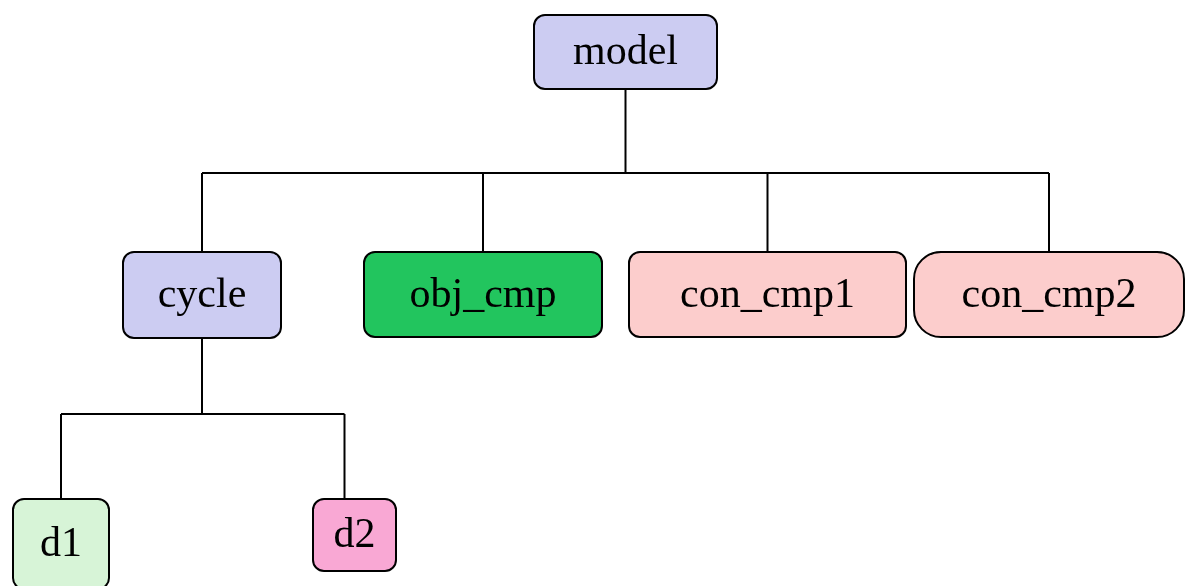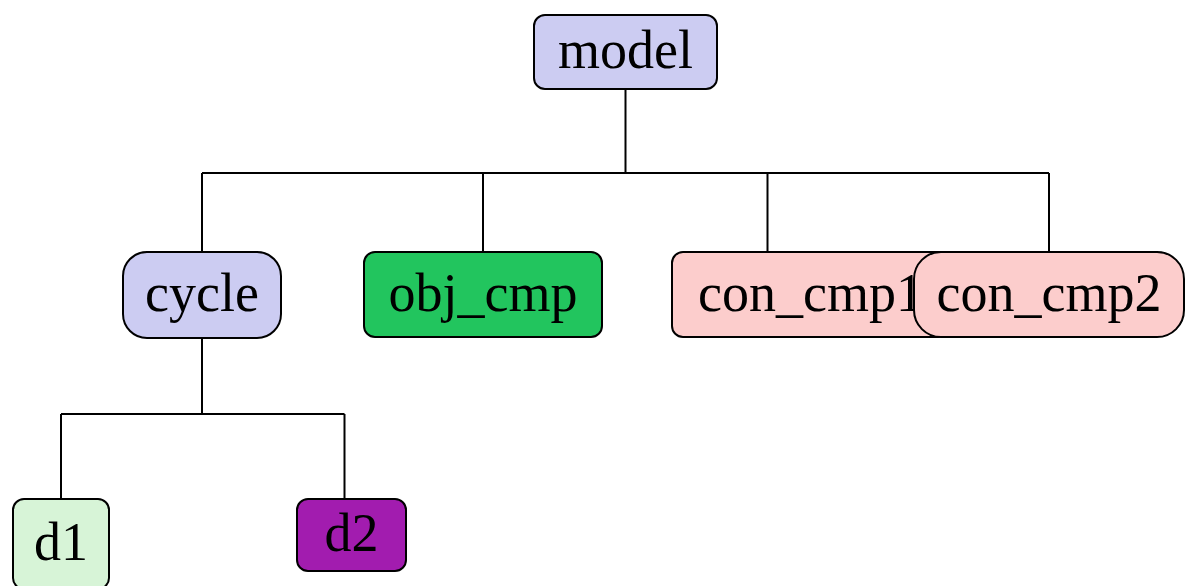--- a/index.html
+++ b/index.html
@@ -24,21 +24,21 @@
     display: block;
   }
   .node {
     position: absolute;
     box-sizing: border-box;
     border: 2px solid #000000;
     border-radius: 12px;
     display: flex;
     align-items: center;
     justify-content: center;
-    font-size: 54px;
+    font-size: 42px;
     line-height: 1;
     color: #000000;
     white-space: nowrap;
     padding-bottom: 4px;
   }
 </style>
 </head>
 <body>
 
 <div id="canvas">
@@ -51,31 +51,31 @@
       <line x1="1049" y1="173" x2="1049" y2="253" stroke="#000000" stroke-width="2"></line>
       <line x1="202" y1="337" x2="202" y2="414" stroke="#000000" stroke-width="2"></line>
       <line x1="61" y1="414" x2="344.5" y2="414" stroke="#000000" stroke-width="2"></line>
       <line x1="61" y1="414" x2="61" y2="500" stroke="#000000" stroke-width="2"></line>
       <line x1="344.5" y1="414" x2="344.5" y2="500" stroke="#000000" stroke-width="2"></line>
     </svg>
 
 <div class="node" style="left: 533px; top: 14px; width: 185px; height: 76px; background: rgb(204, 204, 242); border-color: rgb(0, 0, 0);">
       <span>model</span>
     </div>
-    <div class="node" style="left: 122px; top: 251px; width: 160px; height: 88px; background: rgb(204, 204, 242); border-color: rgb(0, 0, 0); border-radius: 25px;">
+    <div class="node" style="left: 122px; top: 251px; width: 160px; height: 88px; background: rgb(204, 204, 242); border-color: rgb(0, 0, 0);">
       <span>cycle</span>
     </div>
     <div class="node" style="left: 363px; top: 251px; width: 240px; height: 87px; background: #22c55e; border-color: rgb(0, 0, 0);">
       <span>obj_cmp</span>
     </div>
-    <div class="node" style="left: 628px; top: 251px; width: 279px; height: 87px; background: rgb(252, 205, 204); border-color: rgb(0, 0, 0); margin-left: 43px;">
+    <div class="node" style="left: 628px; top: 251px; width: 279px; height: 87px; background: rgb(252, 205, 204); border-color: rgb(0, 0, 0);">
       <span>con_cmp1</span>
     </div>
     <div class="node" style="left: 913px; top: 251px; width: 272px; height: 87px; background: rgb(252, 205, 204); border-color: rgb(0, 0, 0); border-radius: 28px;">
       <span>con_cmp2</span>
     </div>
     <div class="node" style="left: 12px; top: 498px; width: 98px; height: 92px; background: rgb(215, 244, 215); border-color: rgb(0, 0, 0);">
       <span>d1</span>
     </div>
-    <div class="node" style="left: 296px; top: 498px; width: 111px; height: 74px; background: #a21caf; border-color: rgb(0, 0, 0);">
+    <div class="node" style="left: 312px; top: 498px; width: 85px; height: 74px; background: #f9a8d4; border-color: rgb(0, 0, 0);">
       <span>d2</span>
     </div>
   </div>
 
 </body></html>

